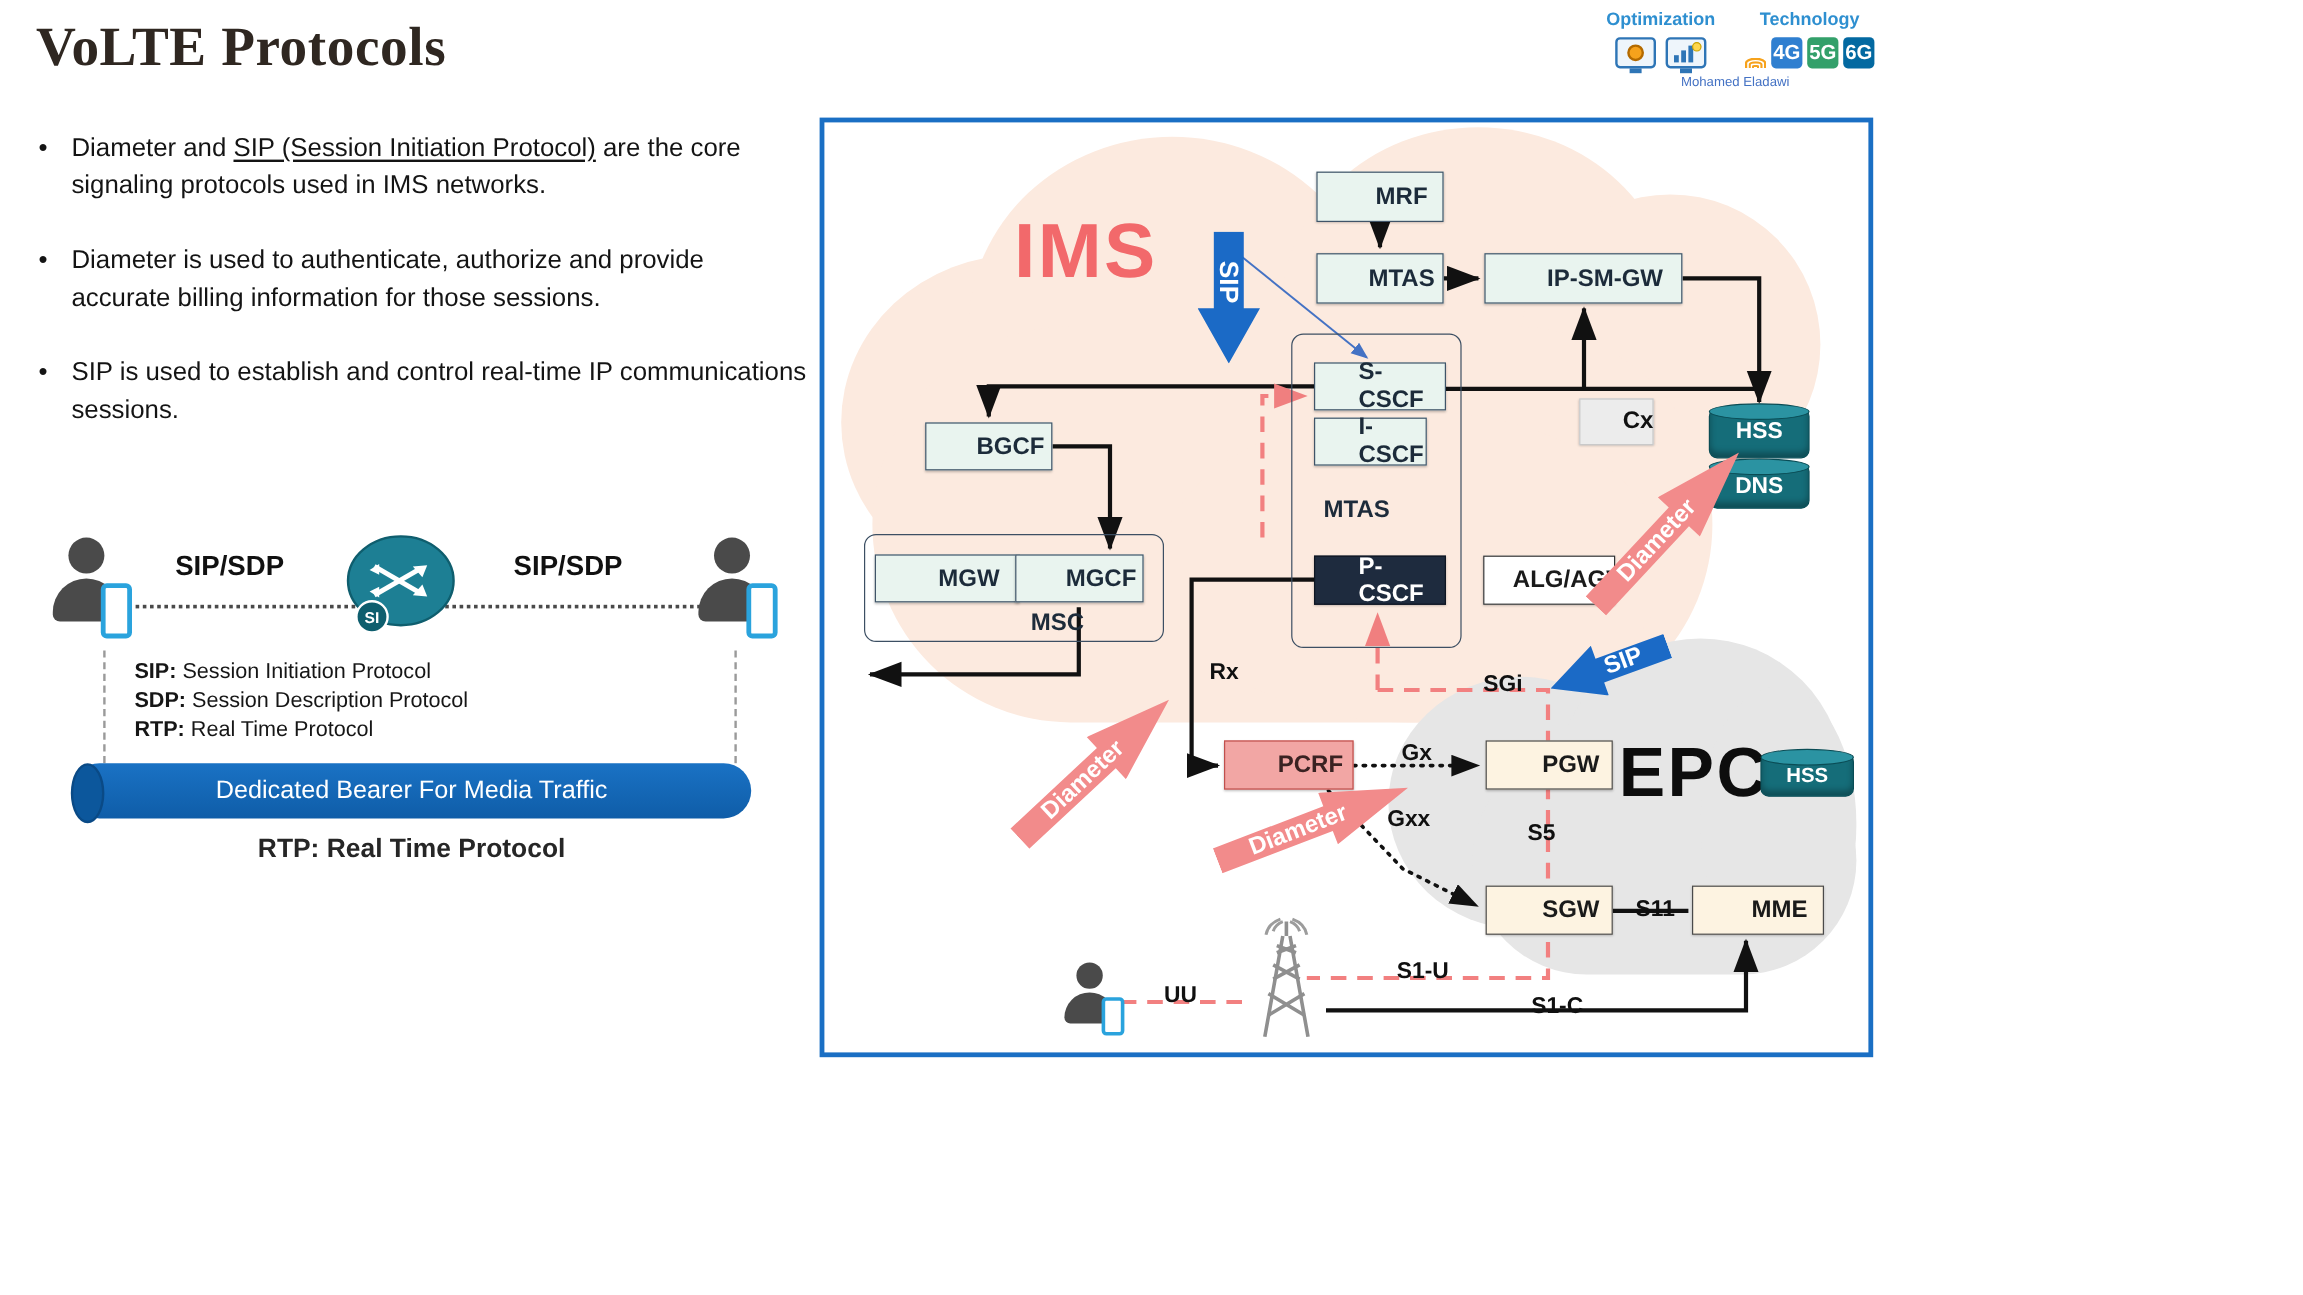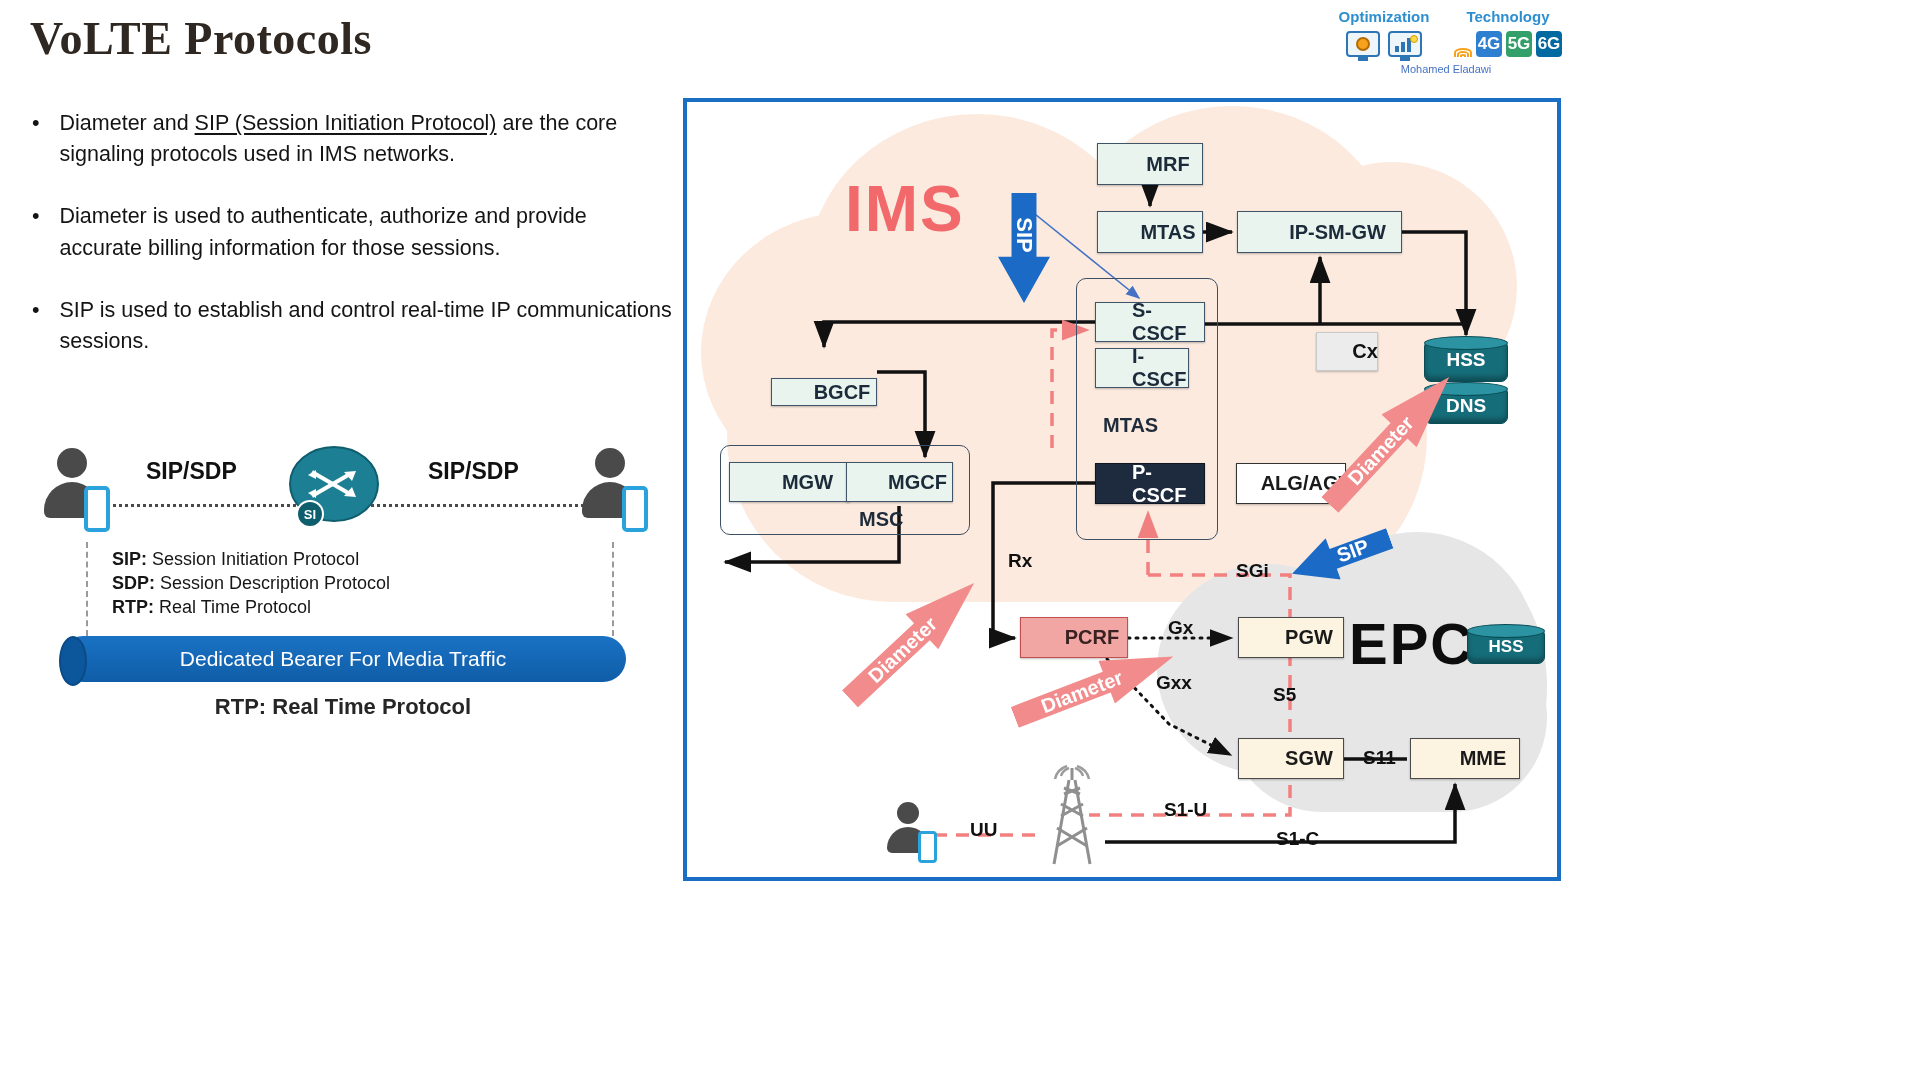--- a/index.html
+++ b/index.html
@@ -244,21 +244,21 @@
     <div class="frame" style="left:389px; top:176px; width:142px; height:262px;"></div>
     <div class="frame-label" style="left:416px; top:312px;">MTAS</div>
     <div class="frame" style="left:33px; top:343px; width:250px; height:90px;"></div>
     <div class="frame-label" style="left:172px; top:406px;">MSC</div>
 
     <div class="nbox" style="left:410px; top:41px; width:106px; height:42px;">MRF</div>
     <div class="nbox" style="left:410px; top:109px; width:106px; height:42px;">MTAS</div>
     <div class="nbox" style="left:550px; top:109px; width:165px; height:42px;">IP-SM-GW</div>
     <div class="nbox" style="left:408px; top:200px; width:110px; height:40px;">S-CSCF</div>
     <div class="nbox" style="left:408px; top:246px; width:94px; height:40px;">I-CSCF</div>
-    <div class="nbox" style="left:84px; top:250px; width:106px; height:28px;margin-top:26px;">BGCF</div>
+    <div class="nbox" style="left:84px; top:250px; width:106px; height:40px;">BGCF</div>
     <div class="nbox" style="left:42px; top:360px; width:121px; height:40px;">MGW</div>
     <div class="nbox" style="left:159px; top:360px; width:107px; height:40px;">MGCF</div>
     <div class="nbox dark" style="left:408px; top:361px; width:110px; height:41px;">P-CSCF</div>
     <div class="wbox" style="left:549px; top:361px; width:110px; height:41px;">ALG/AGW</div>
     <div class="gbox" style="left:596px; top:230px; width:62px; height:39px;margin-left:33px;">Cx</div>
     <div class="pbox" style="left:333px; top:515px; width:108px; height:41px;">PCRF</div>
     <div class="cbox" style="left:551px; top:515px; width:106px; height:41px;">PGW</div>
     <div class="cbox" style="left:551px; top:636px; width:106px; height:41px;">SGW</div>
     <div class="cbox" style="left:723px; top:636px; width:110px; height:41px;">MME</div>
 

